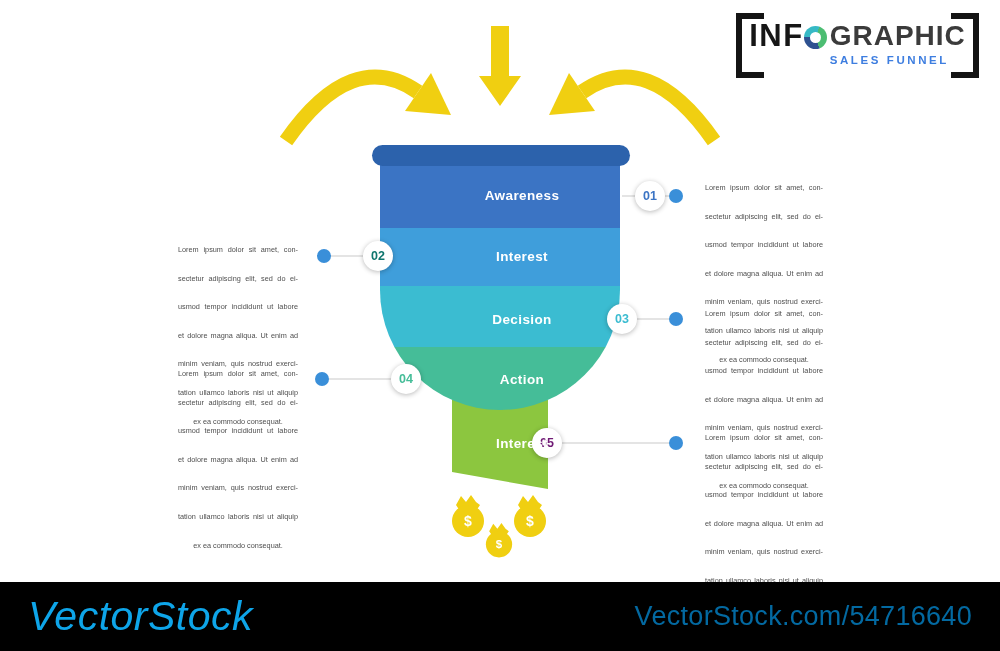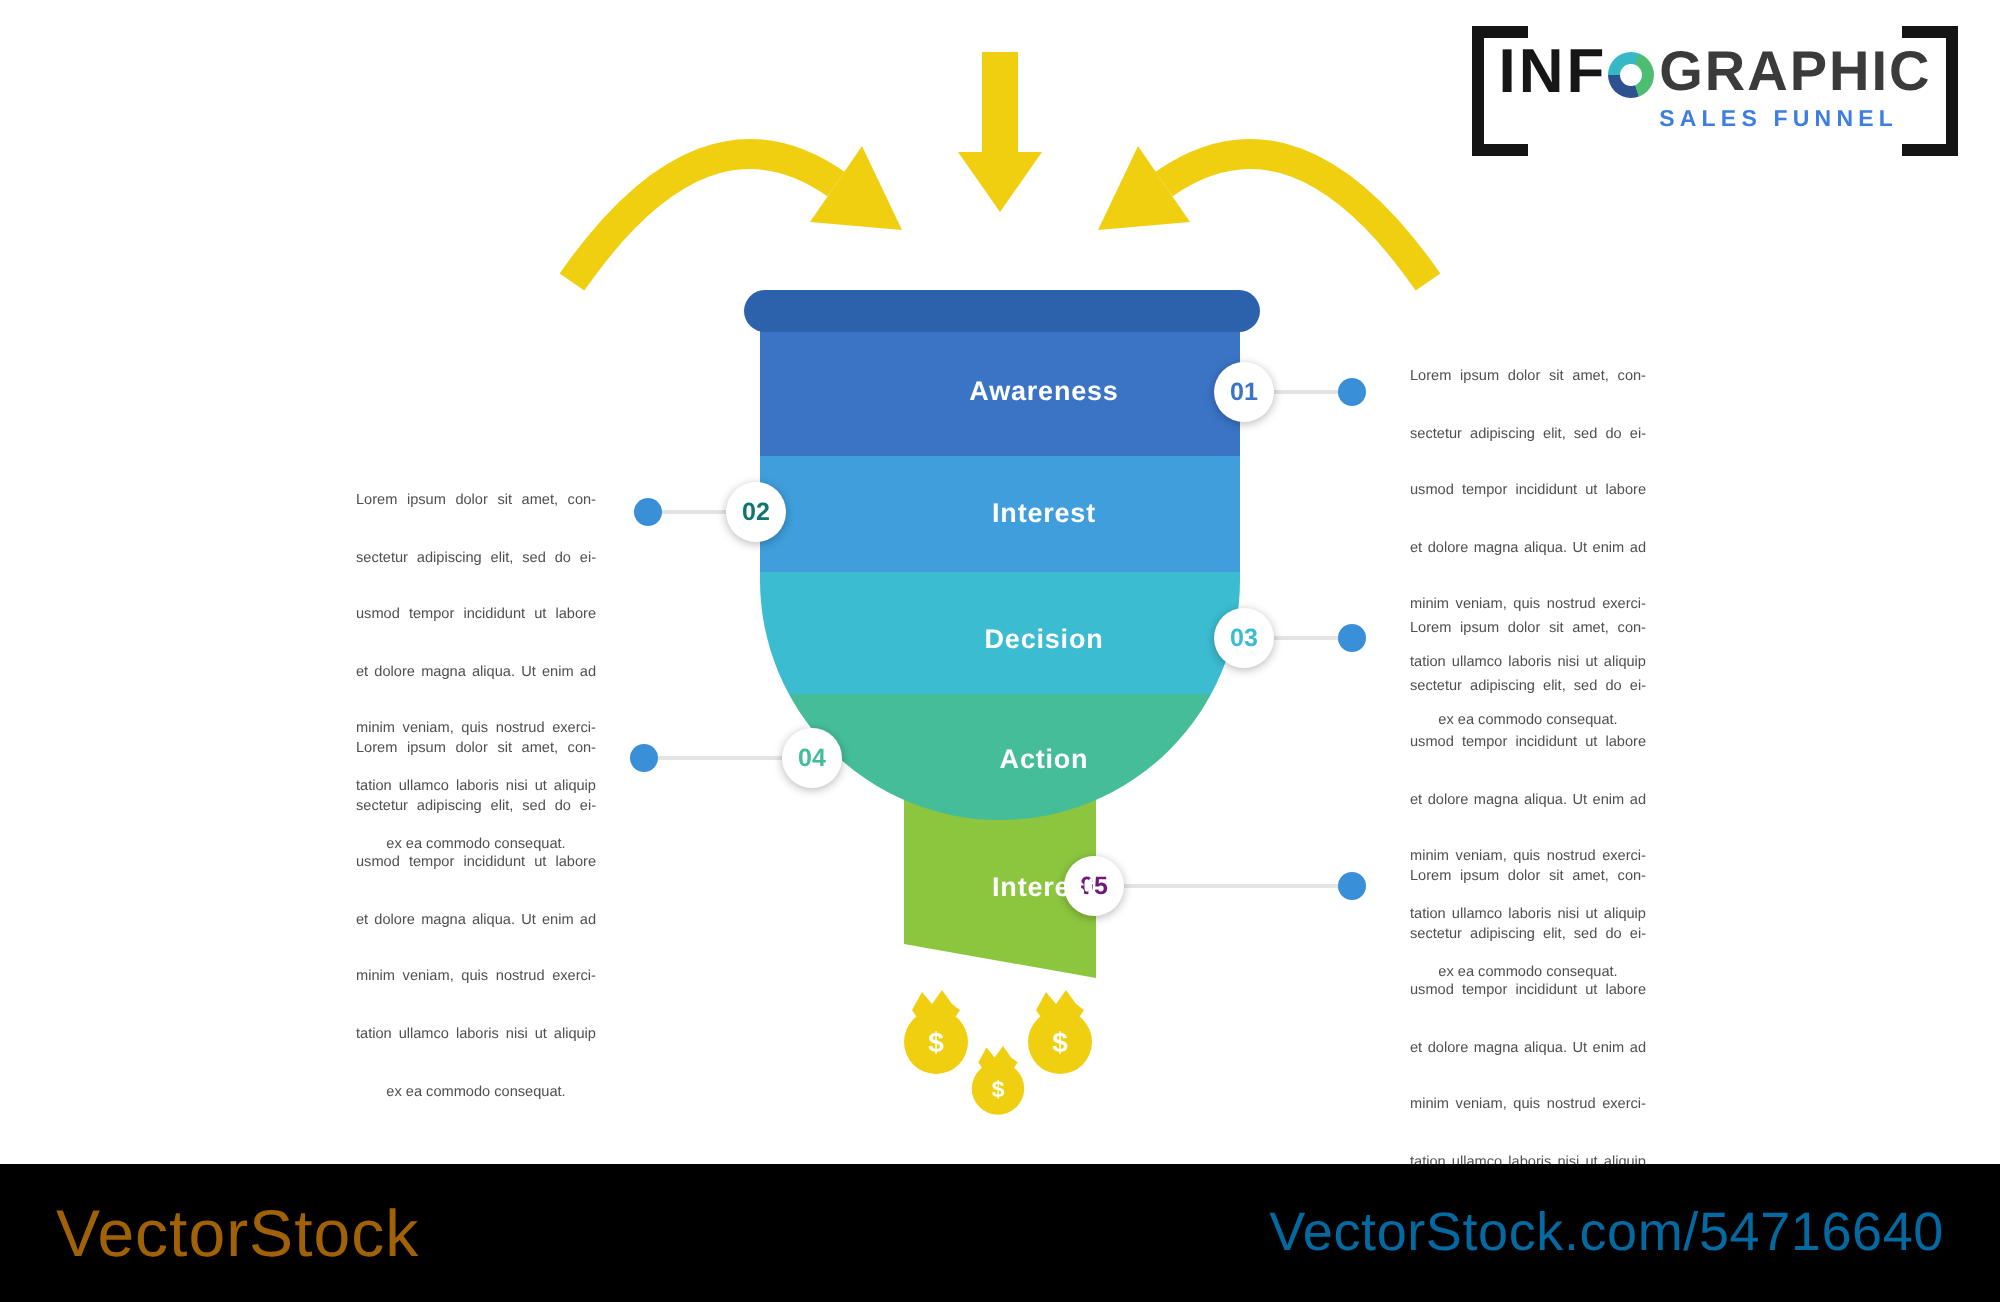--- a/index.html
+++ b/index.html
@@ -38,21 +38,21 @@
   .lorem{position:absolute;color:#4f4f4f;font-size:7.3px;}
   .ll{display:block;height:8.6px;line-height:8.6px;overflow:hidden;text-align:justify;margin-top:20px;}
   .ll::after{content:"";display:inline-block;width:100%;height:0;}
   .ll.last{text-align:center;}
   .ll.last::after{content:none;}
 
   
   .footer{position:absolute;left:0;top:582px;width:1000px;height:69px;background:#000000;
       display:flex;align-items:center;justify-content:space-between;
       padding:0 28px;box-sizing:border-box;}
-  .footer .brand{color:#a16207;font-size:33px;letter-spacing:.5px;}
+  .footer .brand{color:#0ea5e9;font-size:41px;letter-spacing:.5px;font-style:italic;}
   .footer .ref{color:#0369a1;font-size:27px;letter-spacing:.3px;}
 
   .svgtxt{font-family:"Liberation Sans",sans-serif;font-weight:bold;fill:#ffffff;}
 </style>
 </head>
 <body>
 
 <div class="stage">
 
   <svg class="gfx" viewBox="0 0 1000 583">
@@ -112,21 +112,21 @@
   <div class="cline" style="left:622px;top:318px;width:54px"></div>
   <div class="cline" style="left:322px;top:378px;width:84px"></div>
   <div class="cline" style="left:547px;top:442px;width:129px"></div>
 
   <div class="dot" style="left:669px;top:189px"></div>
   <div class="dot" style="left:317px;top:249px"></div>
   <div class="dot" style="left:669px;top:312px"></div>
   <div class="dot" style="left:315px;top:372px"></div>
   <div class="dot" style="left:669px;top:436px"></div>
 
-  <div class="badge c1" style="left:607px;top:181px">01</div>
+  <div class="badge c1" style="left:635px;top:181px">01</div>
   <div class="badge c2" style="left:363px;top:241px">02</div>
   <div class="badge c3" style="left:607px;top:304px">03</div>
   <div class="badge c4" style="left:391px;top:364px">04</div>
   <div class="badge c5" style="left:532px;top:428px">05</div>
 
   <div class="stage-label" style="top:188px">Awareness</div>
   <div class="stage-label" style="top:249px">Interest</div>
   <div class="stage-label" style="top:312px">Decision</div>
   <div class="stage-label" style="top:372px">Action</div>
   <div class="stage-label" style="top:436px">Interest</div>

